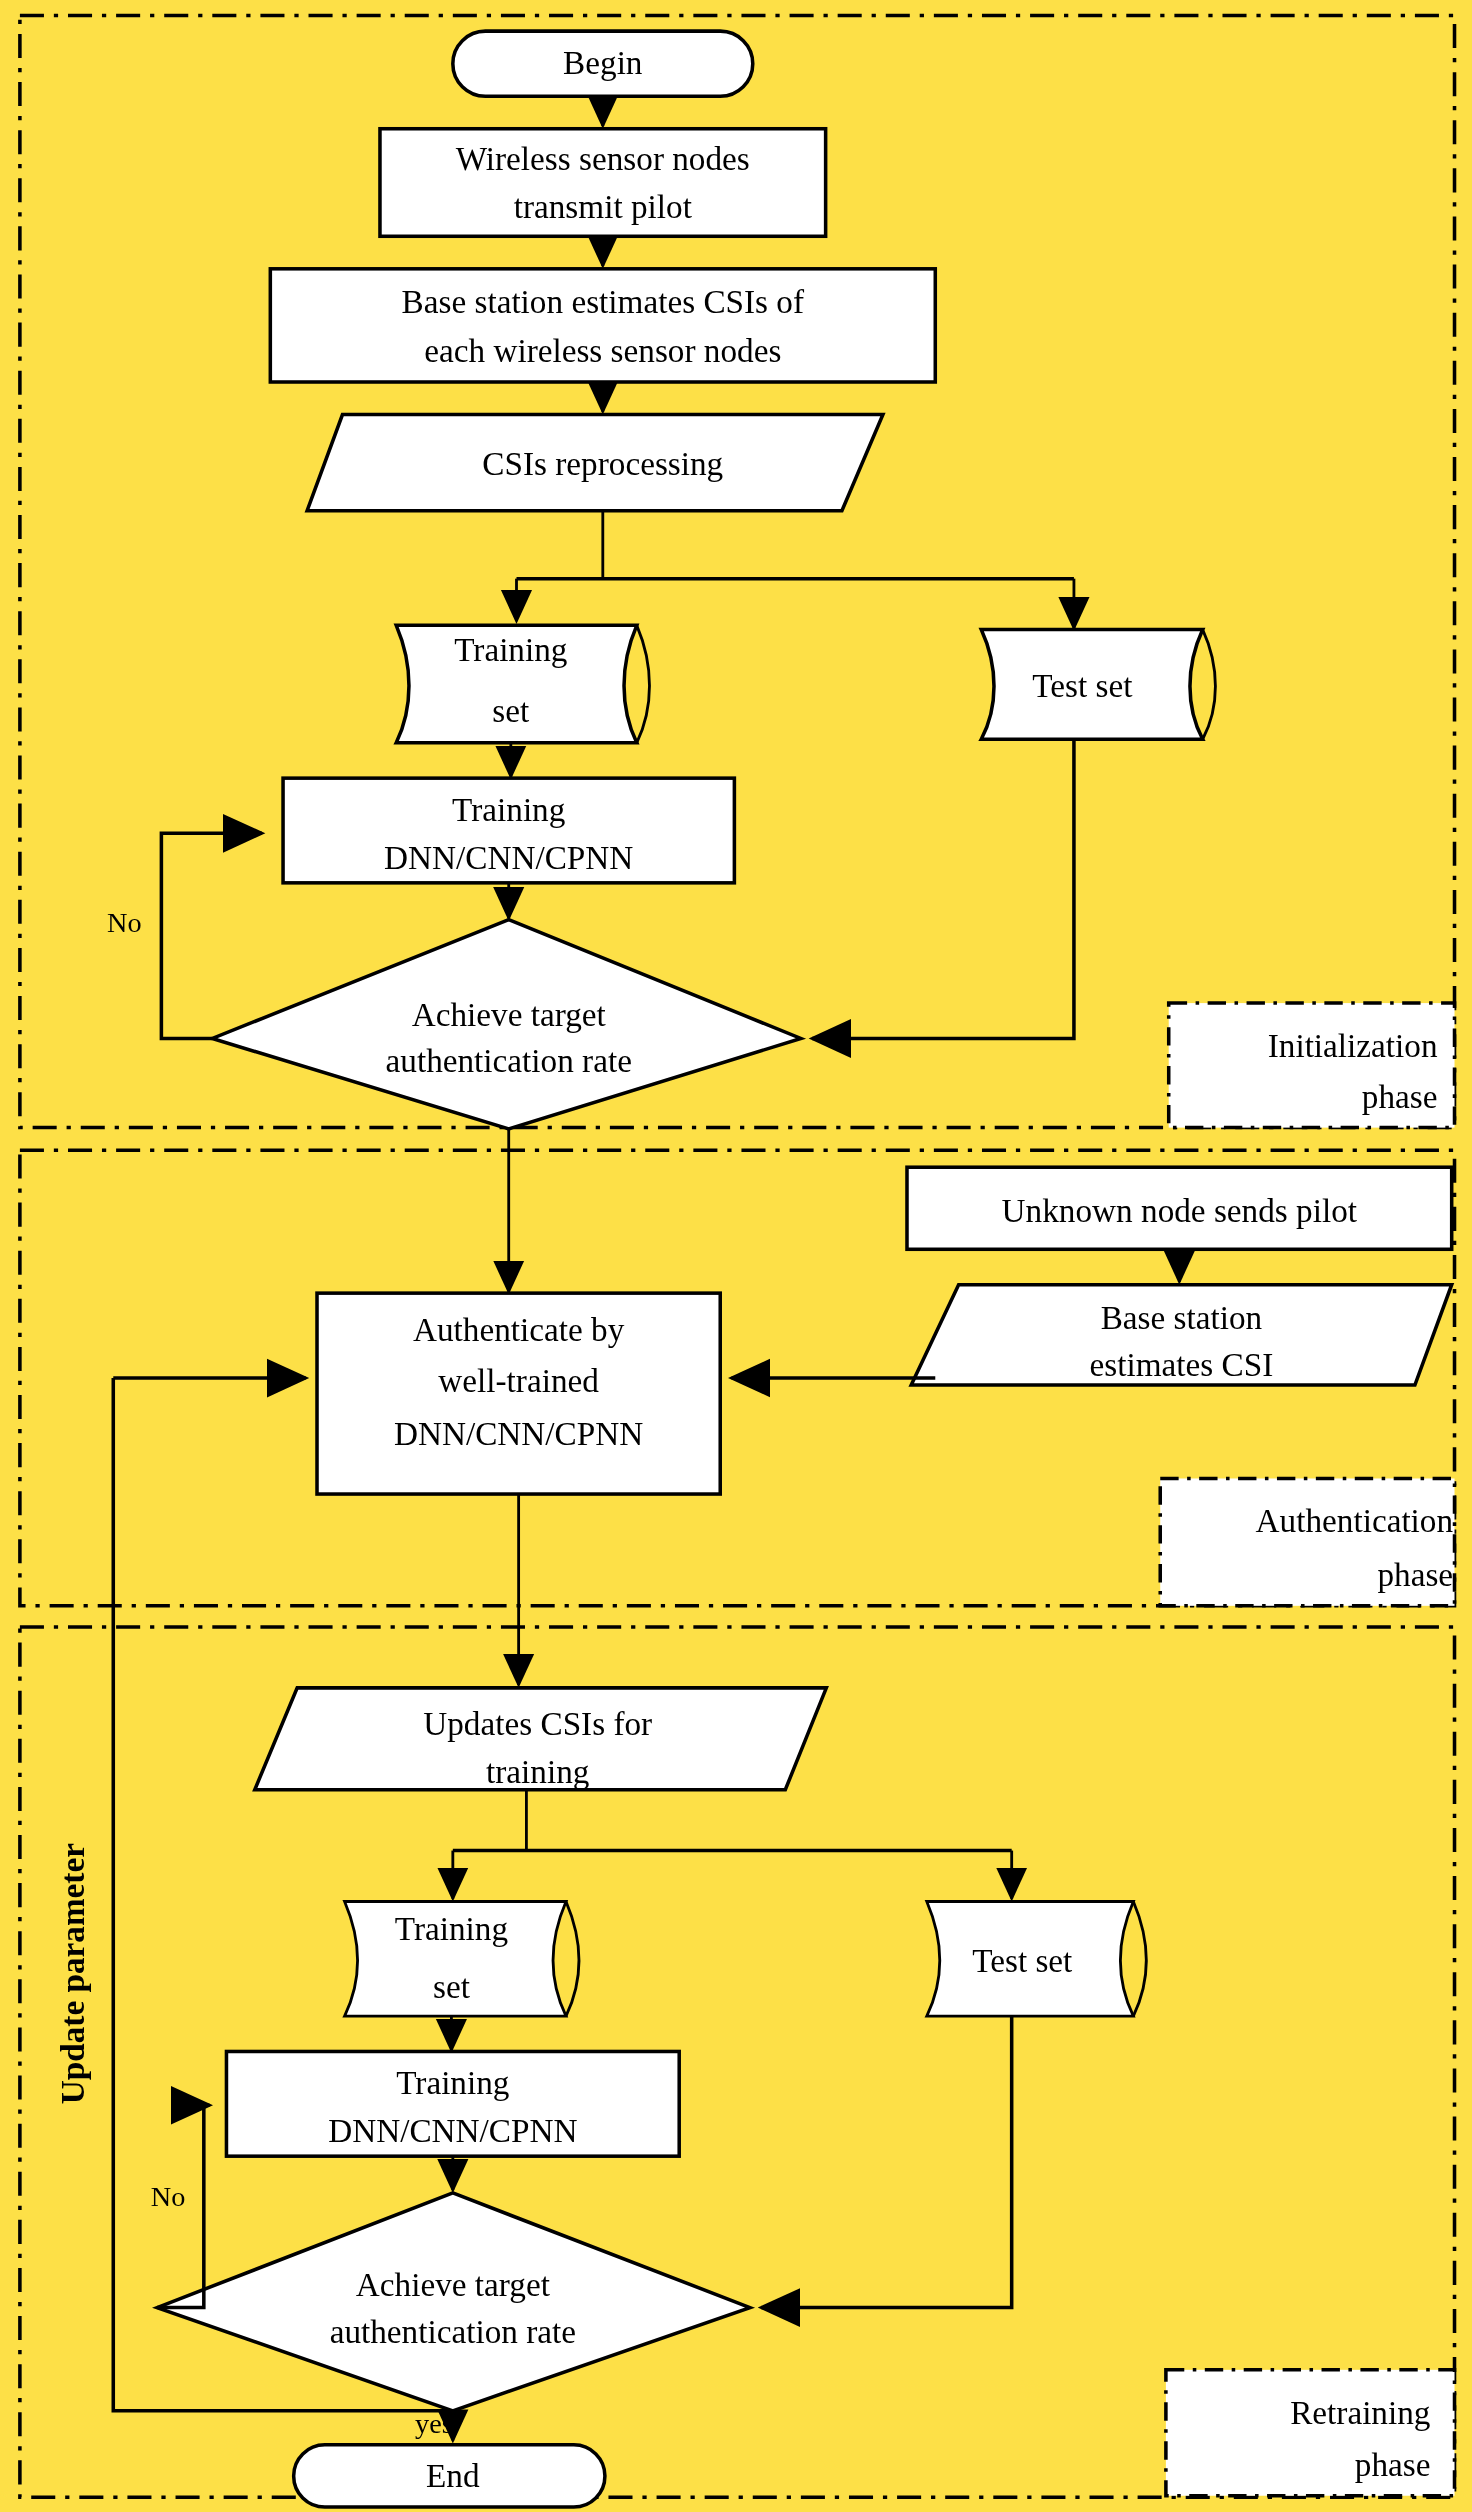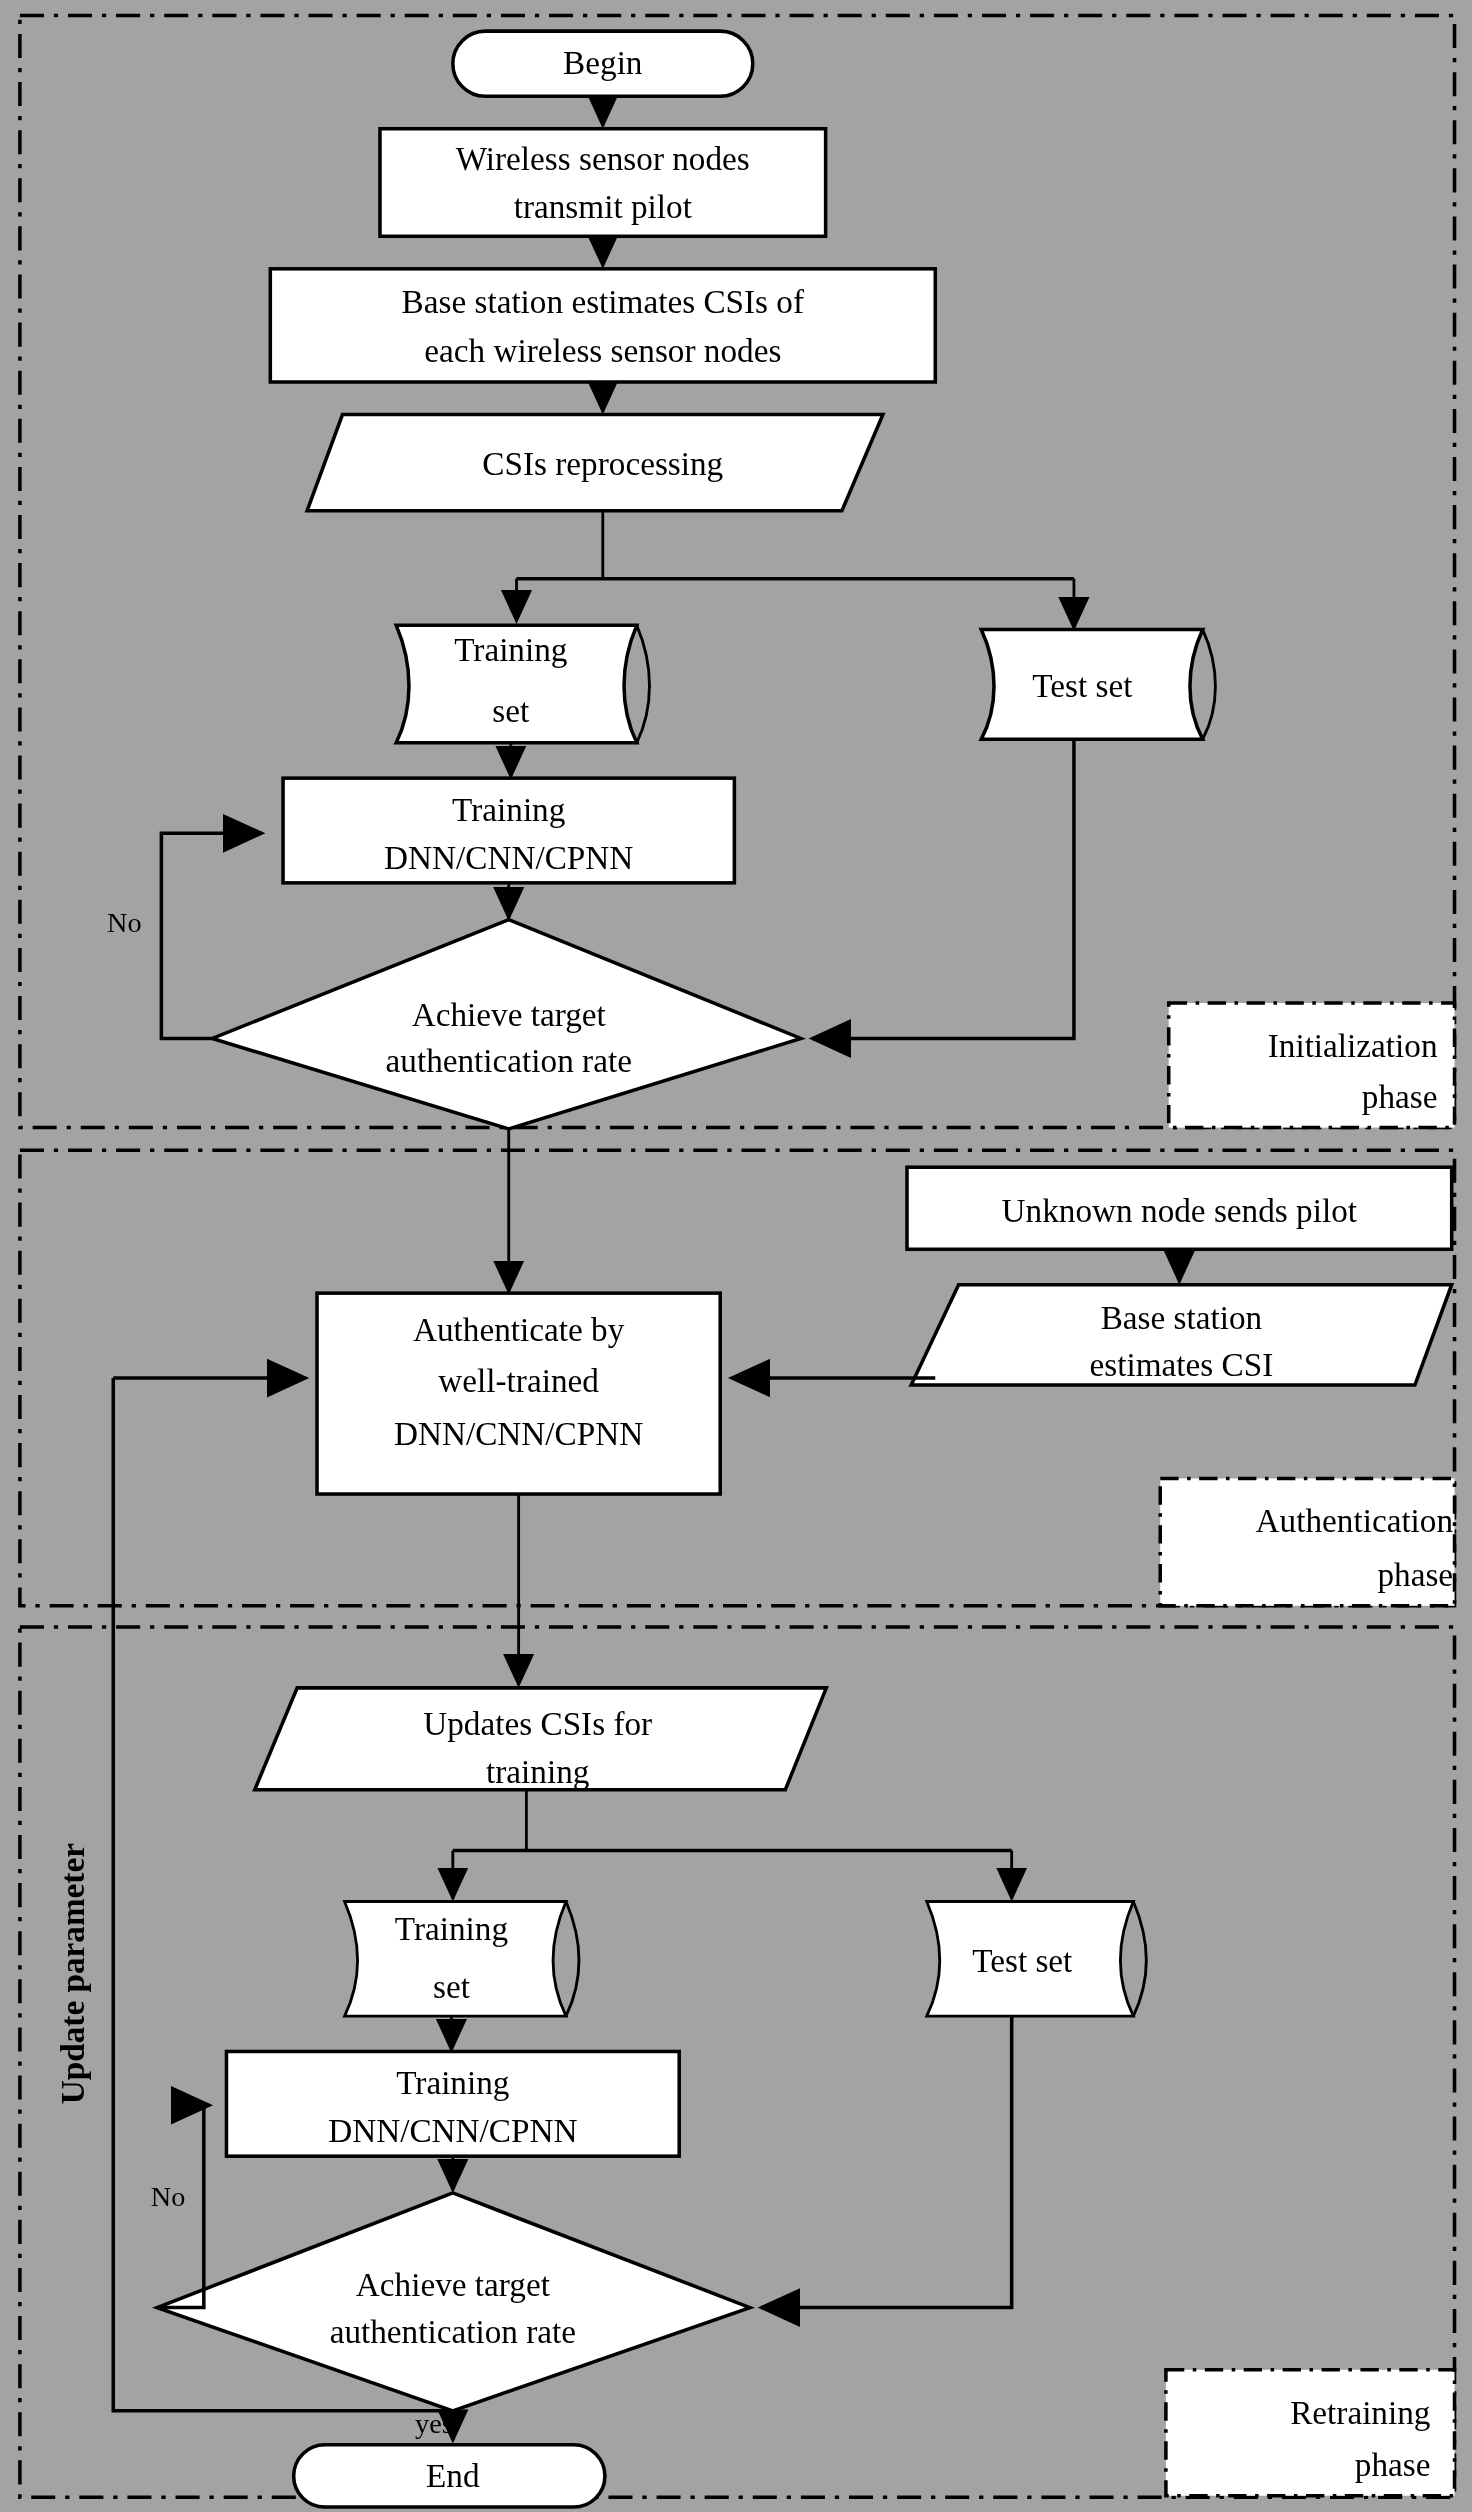--- a/index.html
+++ b/index.html
@@ -7,21 +7,21 @@
     padding: 0;
     background: #ffffff;
   }
   body {
     font-family: "Liberation Serif", "DejaVu Serif", serif;
   }
   #flowchart-root {
     position: relative;
     width: 1473px;
     height: 2512px;
-    background: #a3a3a3;
+    background: #fde047;
     overflow: hidden;
   }
   svg.chart-svg {
     position: absolute;
     top: 0; left: 0;
     width: 1473px;
     height: 2512px;
     display: block;
   }
   .node-shape {

